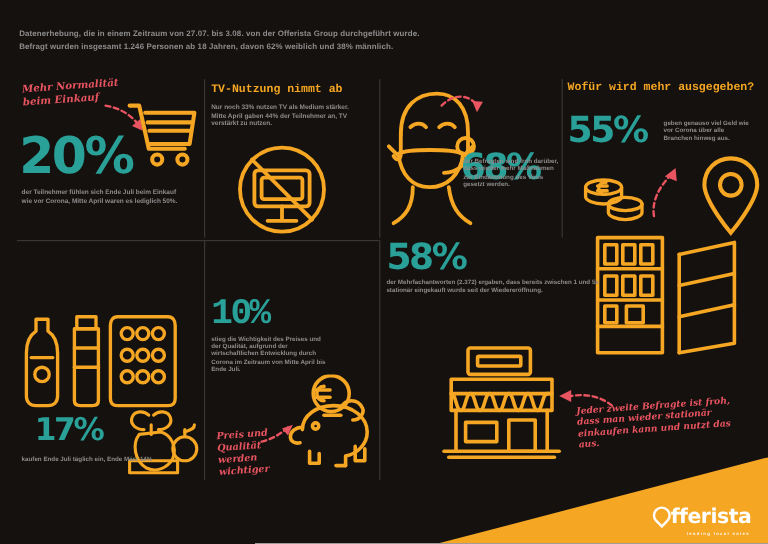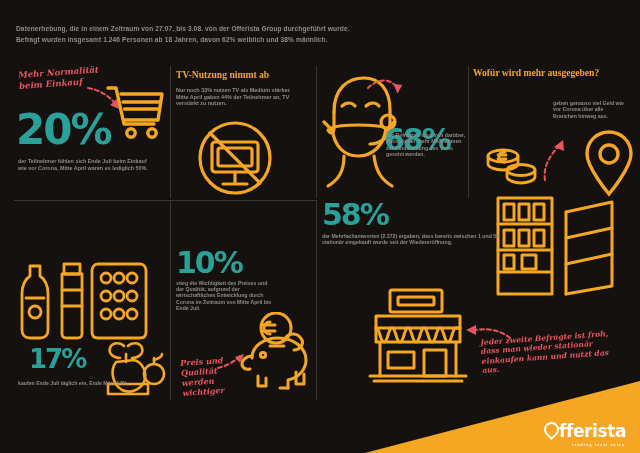--- a/index.html
+++ b/index.html
@@ -20,21 +20,21 @@
     font-weight: 700;
     letter-spacing: -2px;
     line-height: 0.86;
     color: #2aa198;
     font-family: "DejaVu Sans", sans-serif;
   }
   .head-orange {
     color: #f5a623;
     font-weight: 700;
     line-height: 1.14;
-    font-family: Liberation Serif, serif;
+    font-family: Liberation Mono, monospace;
   }
   .body-grey {
     color: #8d8d8d;
     font-weight: 700;
     line-height: 1.22;
     font-family: "Liberation Sans", sans-serif;
   }
   .hand {
     color: #e8545f;
     font-family: "DejaVu Serif", serif;
@@ -91,21 +91,21 @@
   
   #bfreq { left: 16px; top: 208px; width: 150px; height: 180px; }
   #bfreq .h { font-size: 9px; width: 146px; }
   #bottles-ico { position: absolute; left: 2px; top: 52px; }
   #bfreq .pct { position: absolute; left: 13px; top: 140px; font-size: 26px; }
   #bfreq .cap { position: absolute; left: 2px; top: 172px; width: 110px; font-size: 5.2px; }
   #fruit-ico { position: absolute; left: 86px; top: 132px; }
 
   
   #b10 { left: 176px; top: 250px; width: 140px; height: 160px; }
-  #b10 .pct { font-size: 30px; }
+  #b10 .pct { font-size: 30px; font-family: Liberation Mono, monospace; }
   #b10 .cap { margin-top: 4px; width: 100px; font-size: 5.2px; }
   #pig-ico  { position: absolute; left: 56px; top: 62px; }
   #b10 .hand{ position: absolute; left: 4px; top: 108px; font-size: 8px; width: 54px; }
   #arrow10  { position: absolute; left: 40px; top: 100px; }
 
   
   #b58 { left: 322px; top: 202px; width: 200px; height: 70px; }
   #b58 .pct { font-size: 30px; }
   #b58 .cap { margin-top: 5px; width: 192px; font-size: 5.2px; }
 
@@ -229,20 +229,21 @@
       <path d="M2 12 C12 2, 24 2, 32 12" stroke="#e8545f" stroke-width="2" fill="none" stroke-linecap="round" stroke-dasharray="4 3"></path>
       <path d="M34 16 L26 10 L34 6 Z" fill="#e8545f" transform="rotate(30 30 12)"></path>
     </svg>
 
     <div class="big-num pct">68%</div>
     <div class="body-grey cap">der Befragten sind froh darüber, dass wieder mehr Maßnahmen zur Eindämmung des Virus gesetzt werden.</div>
   </div>
 
   <div class="block" id="b55">
     <div class="head-orange h">Wofür wird mehr ausgegeben?</div>
+    <div class="big-num pct">55%</div>
     <div class="body-grey cap">geben genauso viel Geld wie vor Corona über alle Branchen hinweg aus.</div>
 
     <svg id="coins-ico" width="60" height="50" viewBox="0 0 60 50">
       <g stroke="#f5a623" stroke-width="2.8" fill="none" stroke-linecap="round" stroke-linejoin="round">
         <ellipse cx="20" cy="16" rx="15" ry="6"></ellipse>
         <path d="M5 16 L5 24 C5 27, 12 30, 20 30 C28 30, 35 27, 35 24 L35 16"></path>
         <ellipse cx="38" cy="30" rx="14" ry="5.5"></ellipse>
         <path d="M24 30 L24 37 C24 40, 31 43, 38 43 C45 43, 52 40, 52 37 L52 30"></path>
         <path d="M22 12 C18 12, 16 14, 16 17 C16 20, 18 22, 22 22"></path>
         <path d="M15 15 L23 15"></path>

